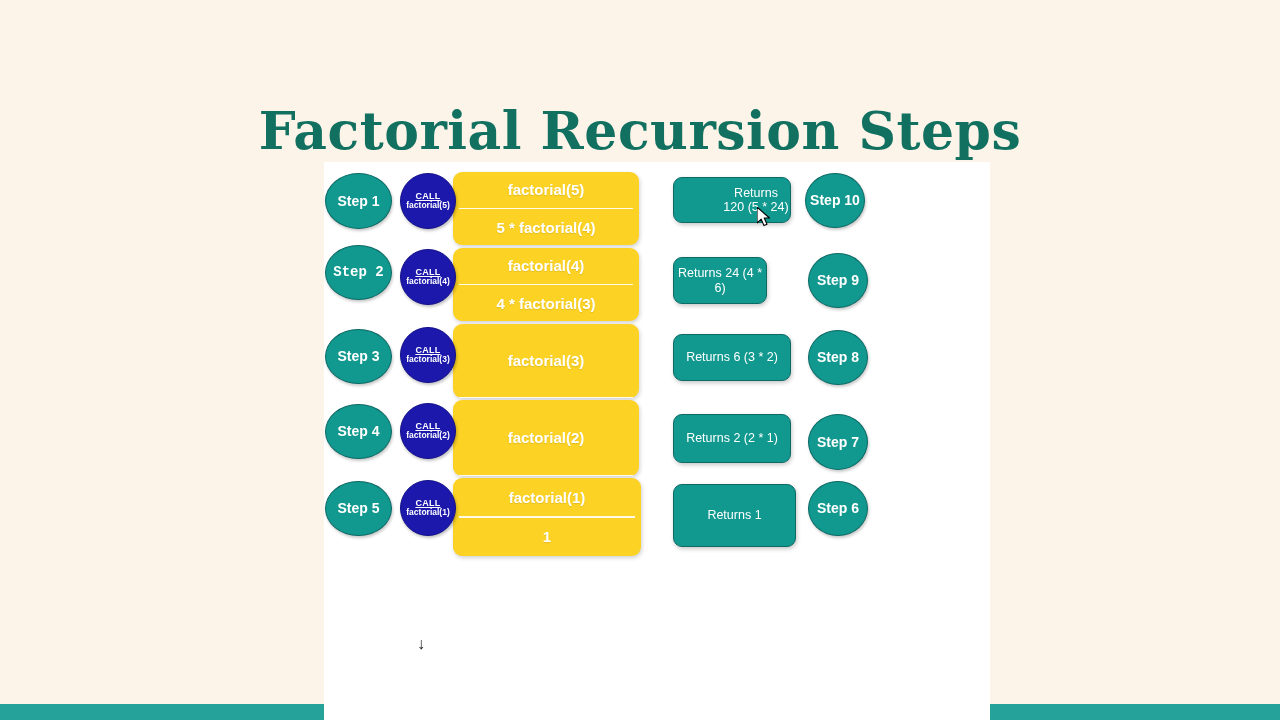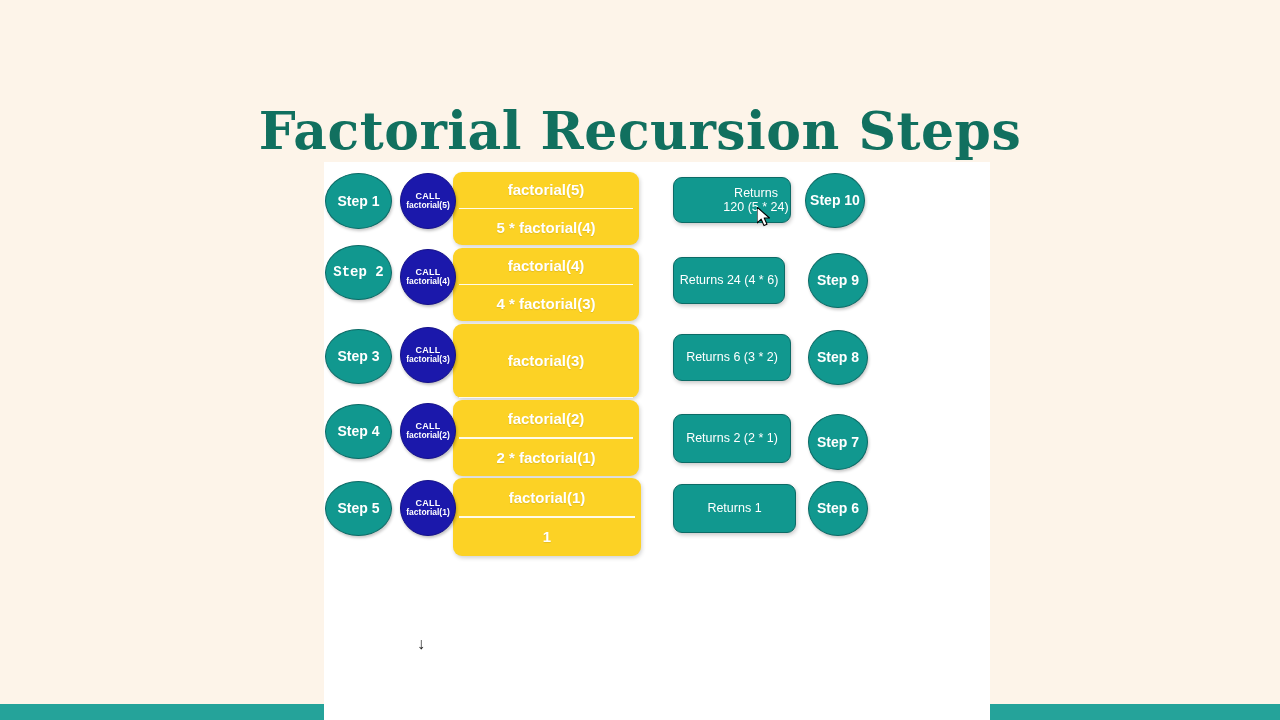--- a/index.html
+++ b/index.html
@@ -85,21 +85,21 @@
   .call-circle {
     background: #1b18ab;
     border: 1px solid #141089;
     border-radius: 50%;
     font-size: 9px;
     font-weight: 700;
     flex-direction: column;
     z-index: 3;
     box-shadow: 1px 2px 3px rgba(0,0,0,0.25);
   }
-  .call-circle .call-kw { letter-spacing: 0.3px; }
+  .call-circle .call-kw { letter-spacing: 0.3px; text-decoration: underline; }
   .call-circle .call-fn { font-size: 8.5px; }
 
   
   .frame-box {
     position: absolute;
     box-sizing: border-box;
     background: #fcd225;
     border-radius: 9px;
     display: flex;
     flex-direction: column;
@@ -208,21 +208,20 @@
 <div class="node call-circle" style="left: 400px; top: 327px; width: 56px; height: 56px;">
     <span class="call-kw">CALL</span>
     <span class="call-fn">factorial(3)</span>
   </div>
 <div class="node step-ellipse" style="left: 325px; top: 329px; width: 67px; height: 55px;">
     <span>Step 3</span>
   </div>
 <div class="frame-box" style="left: 453px; top: 400px; width: 186px; height: 76px;">
     <div class="frame-line">factorial(2)</div>
     <div class="frame-divider"></div>
-    <div class="frame-line">2 * factorial(1)</div>
   </div>
 <div class="node call-circle" style="left: 400px; top: 403px; width: 56px; height: 56px;">
     <span class="call-kw">CALL</span>
     <span class="call-fn">factorial(2)</span>
   </div>
 <div class="node step-ellipse" style="left: 325px; top: 404px; width: 67px; height: 55px;">
     <span>Step 4</span>
   </div>
 <div class="frame-box" style="left: 453px; top: 478px; width: 188px; height: 78px;">
     <div class="frame-line">factorial(1)</div>
@@ -235,36 +234,36 @@
   </div>
 <div class="node step-ellipse" style="left: 325px; top: 481px; width: 67px; height: 55px; text-align: center;">
     <span>Step 5</span>
   </div>
 <div class="node return-box" style="left: 673px; top: 177px; width: 118px; height: 46px; padding-left: 48px;">
     <span>Returns 120 (5 * 24)</span>
   </div>
 <div class="node step-ellipse" style="left: 805px; top: 173px; width: 60px; height: 55px;">
     <span>Step 10</span>
   </div>
-<div class="node return-box" style="left: 673px; top: 257px; width: 112px; height: 47px;">
+<div class="node return-box" style="left: 673px; top: 257px; width: 94px; height: 47px;">
     <span>Returns 24 (4 * 6)</span>
   </div>
 <div class="node step-ellipse" style="left: 808px; top: 253px; width: 60px; height: 55px;">
     <span>Step 9</span>
   </div>
 <div class="node return-box" style="left: 673px; top: 334px; width: 118px; height: 47px;">
     <span>Returns 6 (3 * 2)</span>
   </div>
 <div class="node step-ellipse" style="left: 808px; top: 330px; width: 60px; height: 55px;">
     <span>Step 8</span>
   </div>
 <div class="node return-box" style="left: 673px; top: 414px; width: 118px; height: 49px;">
     <span>Returns 2 (2 * 1)</span>
   </div>
 <div class="node step-ellipse" style="left: 808px; top: 414px; width: 60px; height: 56px;">
     <span>Step 7</span>
   </div>
-<div class="node return-box" style="left: 673px; top: 484px; width: 123px; height: 49px;">
+<div class="node return-box" style="left: 673px; top: 484px; width: 123px; height: 63px;">
     <span>Returns 1</span>
   </div>
 <div class="node step-ellipse" style="left: 808px; top: 481px; width: 60px; height: 55px;">
     <span>Step 6</span>
   </div>
 
 </body></html>

